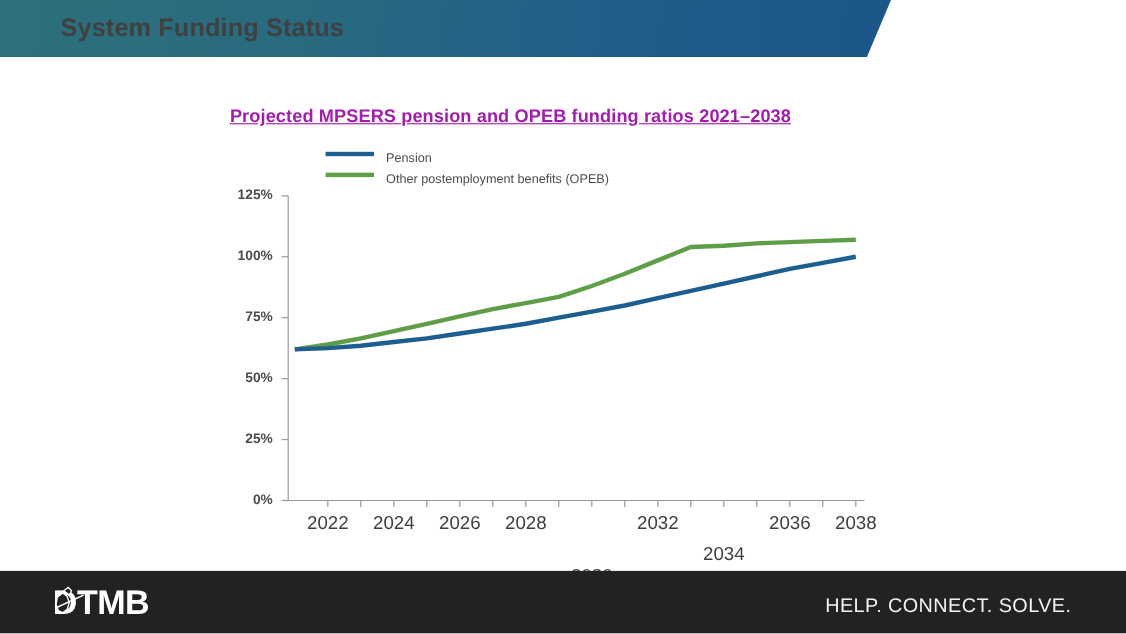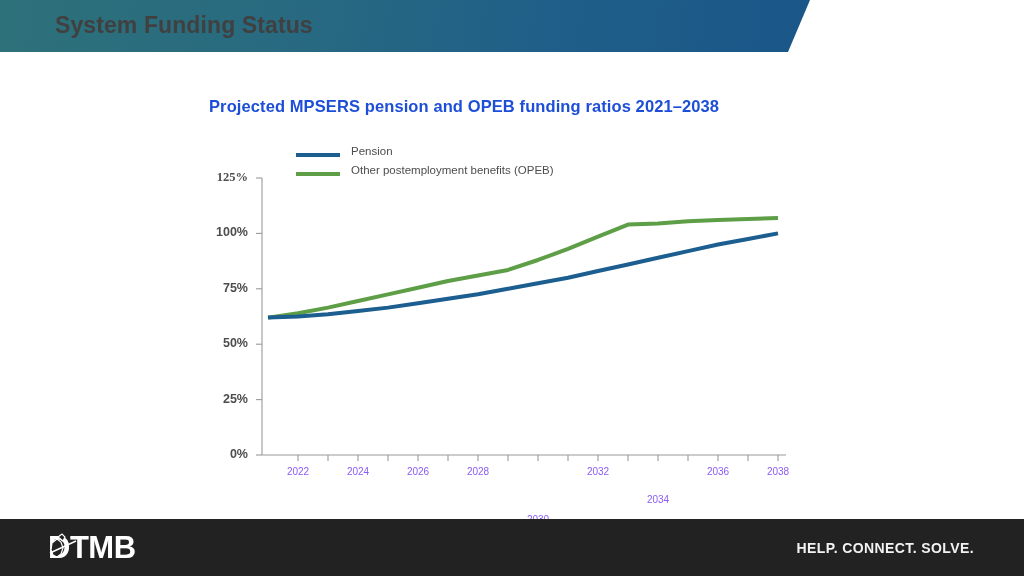--- a/index.html
+++ b/index.html
@@ -44,34 +44,35 @@
     top: 52px;
     width: 1024px;
     height: 467px;
   }
   .chart-title {
     position: absolute;
     left: 209px;
     top: 45px;
     font-size: 16.5px;
     font-weight: bold;
-    color: #1d4ed8;
+    color: #a21caf;
     letter-spacing: 0.1px;
     white-space: nowrap;
+    text-decoration: underline;
   }
 
   
   .legend {
     position: absolute;
     left: 296px;
     top: 86px;
   }
   .legend-row {
     display: flex;
-    align-items: flex-end;
+    align-items: flex-start;
     height: 19px;
   }
   .legend-swatch {
     width: 44px;
     height: 4px;
     margin-right: 11px;
     flex: 0 0 auto;
   }
   .legend-label {
     font-size: 11.5px;
@@ -92,22 +93,22 @@
     text-align: right;
     width: 56px;
     font-size: 12.5px;
     font-weight: bold;
     color: #4d4d4d;
   }
   .x-tick-label {
     position: absolute;
     text-align: center;
     width: 60px;
-    font-size: 10px;
-    color: #8b5cf6;
+    font-size: 17px;
+    color: #404040;
   }
   .plot-svg {
     position: absolute;
     left: 0;
     top: 0;
   }
 
   
   .footer-bar {
     position: absolute;
@@ -120,22 +121,22 @@
   .logo-wrap {
     position: absolute;
     left: 48px;
     top: 531px;
     height: 34px;
   }
   .footer-tagline {
     position: absolute;
     right: 50px;
     top: 540px;
-    font-size: 14px;
-    font-weight: bold;
+    font-size: 18px;
+    font-weight: normal;
     color: #f2f2f2;
     letter-spacing: 0.4px;
     white-space: nowrap;
   }
 </style>
 </head>
 <body>
 
 <div class="header-banner"></div>
 <div class="header-title">System Funding Status</div>
@@ -184,21 +185,21 @@
         <line x1="778" y1="403" x2="778" y2="409" stroke="#9a9a9a" stroke-width="1.1"></line>
         <polyline points="268,265.608 298,261.176 328,255.636 358,248.988 388,242.34 418,235.692 448,229.044 478,223.504 508,217.964 538,207.99200000000002 568,196.912 598,184.724 628,172.536 658,171.428 688,169.21200000000002 718,168.104 748,166.996 778,165.888" fill="none" stroke="#5d9e47" stroke-width="4" stroke-linejoin="round" stroke-linecap="butt"></polyline>
         <polyline points="268,265.608 298,264.5 328,262.284 358,258.96000000000004 388,255.636 418,251.20399999999998 448,246.77200000000002 478,242.34 508,236.8 538,231.26 568,225.72 598,219.072 628,212.424 658,205.776 688,199.12800000000001 718,192.48 748,186.94 778,181.39999999999998" fill="none" stroke="#1b5e8f" stroke-width="4" stroke-linejoin="round" stroke-linecap="butt"></polyline>
       </svg>
     <div id="y-tick-labels">
         <div class="y-tick-label" style="left: 192px; top: 395px;">0%</div>
         <div class="y-tick-label" style="left: 192px; top: 339.6px;">25%</div>
         <div class="y-tick-label" style="left: 192px; top: 284.2px;">50%</div>
         <div class="y-tick-label" style="left: 192px; top: 228.8px;">75%</div>
         <div class="y-tick-label" style="left: 192px; top: 173.4px; text-align: right;">100%</div>
-        <div class="y-tick-label" style="left: 192px; top: 118px; font-family: Liberation Serif, serif;">125%</div>
+        <div class="y-tick-label" style="left: 192px; top: 118px;">125%</div>
       </div>
     <div id="x-tick-labels">
         <div class="x-tick-label" style="left: 268px; top: 414px;">2022</div>
         <div class="x-tick-label" style="left: 328px; top: 414px;">2024</div>
         <div class="x-tick-label" style="left: 388px; top: 414px;">2026</div>
         <div class="x-tick-label" style="left: 448px; top: 414px;">2028</div>
         <div class="x-tick-label" style="left: 508px; top: 414px; margin-top: 48px;">2030</div>
         <div class="x-tick-label" style="left: 568px; top: 414px;">2032</div>
         <div class="x-tick-label" style="left: 628px; top: 414px; margin-top: 28px;">2034</div>
         <div class="x-tick-label" style="left: 688px; top: 414px;">2036</div>

